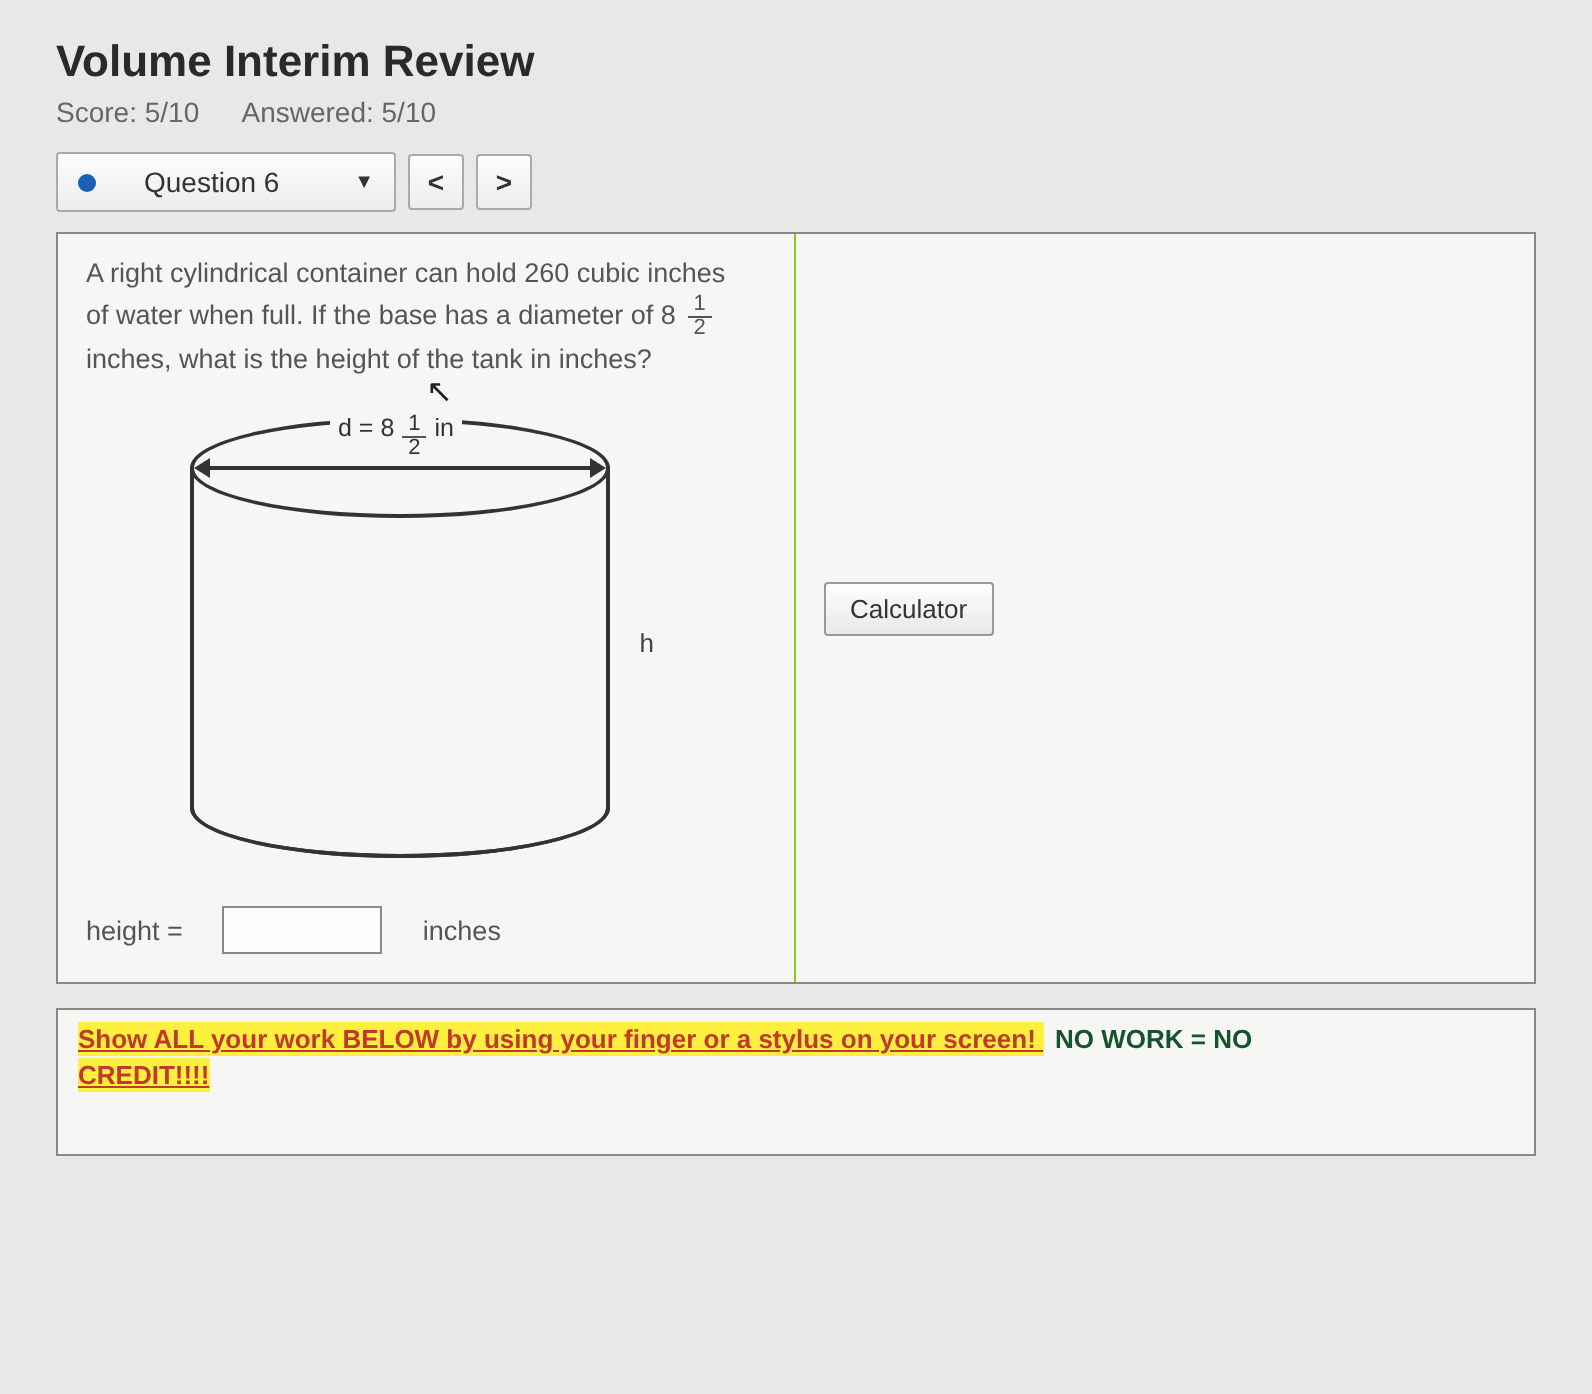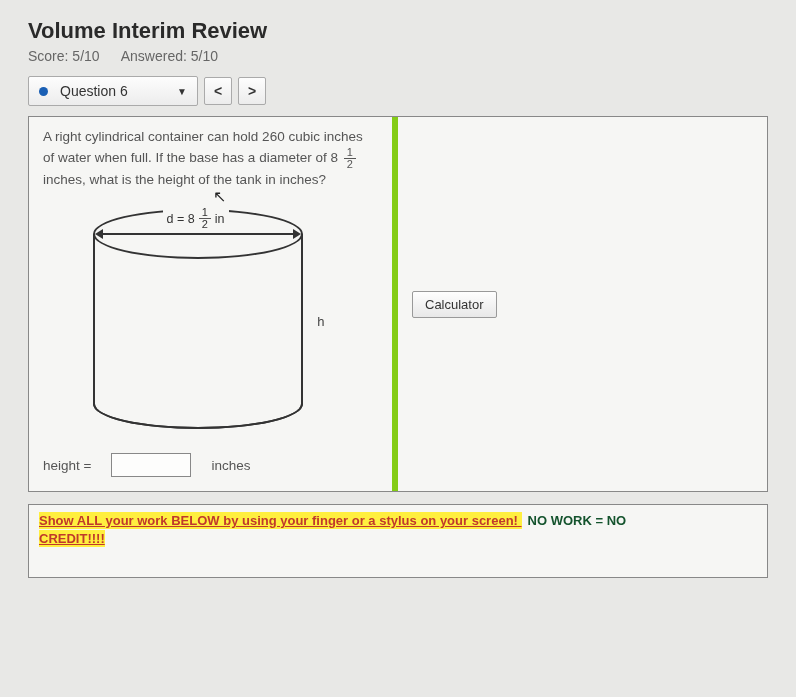--- a/index.html
+++ b/index.html
@@ -46,21 +46,21 @@
       display: flex;
       align-items: center;
       gap: 8px;
       min-width: 170px;
       justify-content: space-between;
       border-radius: 2px;
     }
     .question-selector .left {
       display: flex;
       align-items: center;
-      gap: 12px;
+      gap: 24px;
     }
     .bullet {
       width: 9px;
       height: 9px;
       border-radius: 50%;
       background: #1a5fb4;
       display: inline-block;
     }
     .dropdown-caret {
       font-size: 10px;
@@ -79,21 +79,21 @@
       border-radius: 2px;
       cursor: pointer;
     }
     .main-grid {
       display: grid;
       grid-template-columns: 1fr 1fr;
       border: 1px solid #888;
       background: #f6f6f4;
     }
     .problem-cell {
-      border-right: 6px solid #84cc16;
+      border-right: 1px solid #84cc16;
       padding: 10px 26px 14px 14px;
     }
     .side-cell {
       padding: 10px 14px;
       display: flex;
       align-items: center;
     }
     .problem-text {
       font-size: 13.5px;
       color: #555;
@@ -194,21 +194,20 @@
     }
     .d-label {
       position: absolute;
       top: -2px;
       left: 78px;
       z-index: 4;
       font-size: 12.5px;
       background: #f6f6f4;
       padding: 0 4px;
       display: flex;
-      align-items: center;
       gap: 2px;
       color: #333;
     }
     .h-label {
       position: absolute;
       right: 0;
       top: 105px;
       font-size: 13px;
       color: #444;
     }

